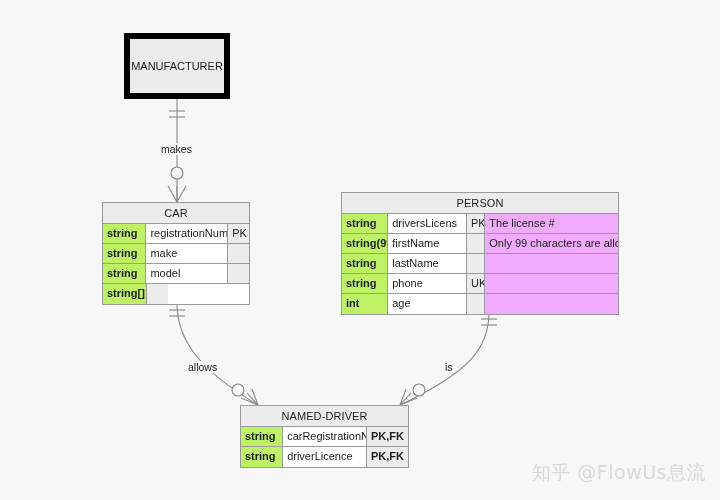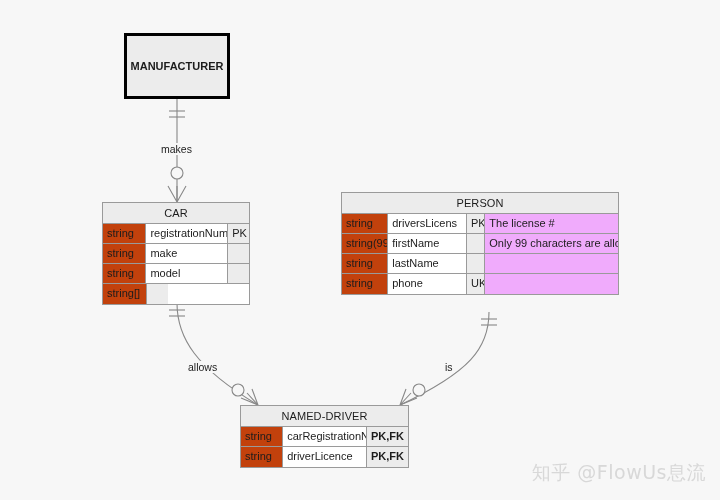--- a/index.html
+++ b/index.html
@@ -48,49 +48,48 @@
     border-bottom: 1px solid #9a9a9a;
     text-align: center;
     font-size: 11px;
     color: #1c1c1c;
     line-height: 20px;
     height: 20px;
     letter-spacing: .1px;
   }
   .plain-box {
     position: absolute;
-    border: 3px solid #000000;
+    border: 6px solid #000000;
     background: #ececec;
     box-sizing: border-box;
     display: flex;
     align-items: center;
     justify-content: center;
     font-size: 11px;
     color: #1c1c1c;
-    font-weight: bold;
   }
   .attr-row {
     display: flex;
     height: 20px;
     border-bottom: 1px solid #9a9a9a;
     box-sizing: border-box;
   }
   .attr-row:last-child { border-bottom: none; }
   .cell {
     font-size: 11px;
     color: #1c1c1c;
     line-height: 19px;
     padding: 0 4px;
     box-sizing: border-box;
     white-space: nowrap;
     overflow: hidden;
     border-right: 1px solid #9a9a9a;
   }
   .cell:last-child { border-right: none; }
-  .c-type { background: #c2410c; }
+  .c-type { background: #bef264; font-weight: bold; }
   .c-name { background: #ffffff; }
   .c-key  { background: #ececec; }
   .c-com  { background: #f0abfc; }
 
   
   #car { left: 102px; top: 202px; width: 148px; }
   #car .c-type { width: 44px; }
   #car .c-name { width: 83px; }
   #car .c-key  { width: 21px; }
 
@@ -221,20 +220,26 @@
       <div class="cell c-name">lastName</div>
       <div class="cell c-key"></div>
       <div class="cell c-com"></div>
     </div>
     <div class="attr-row">
       <div class="cell c-type">string</div>
       <div class="cell c-name">phone</div>
       <div class="cell c-key">UK</div>
       <div class="cell c-com"></div>
     </div>
+    <div class="attr-row">
+      <div class="cell c-type">int</div>
+      <div class="cell c-name">age</div>
+      <div class="cell c-key"></div>
+      <div class="cell c-com"></div>
+    </div>
   </div>
 
   <div class="entity" id="named-driver">
     <div class="ent-title">NAMED-DRIVER</div>
 
     <div class="attr-row">
       <div class="cell c-type">string</div>
       <div class="cell c-name">carRegistrationNumb</div>
       <div class="cell c-key">PK,FK</div>
     </div>

